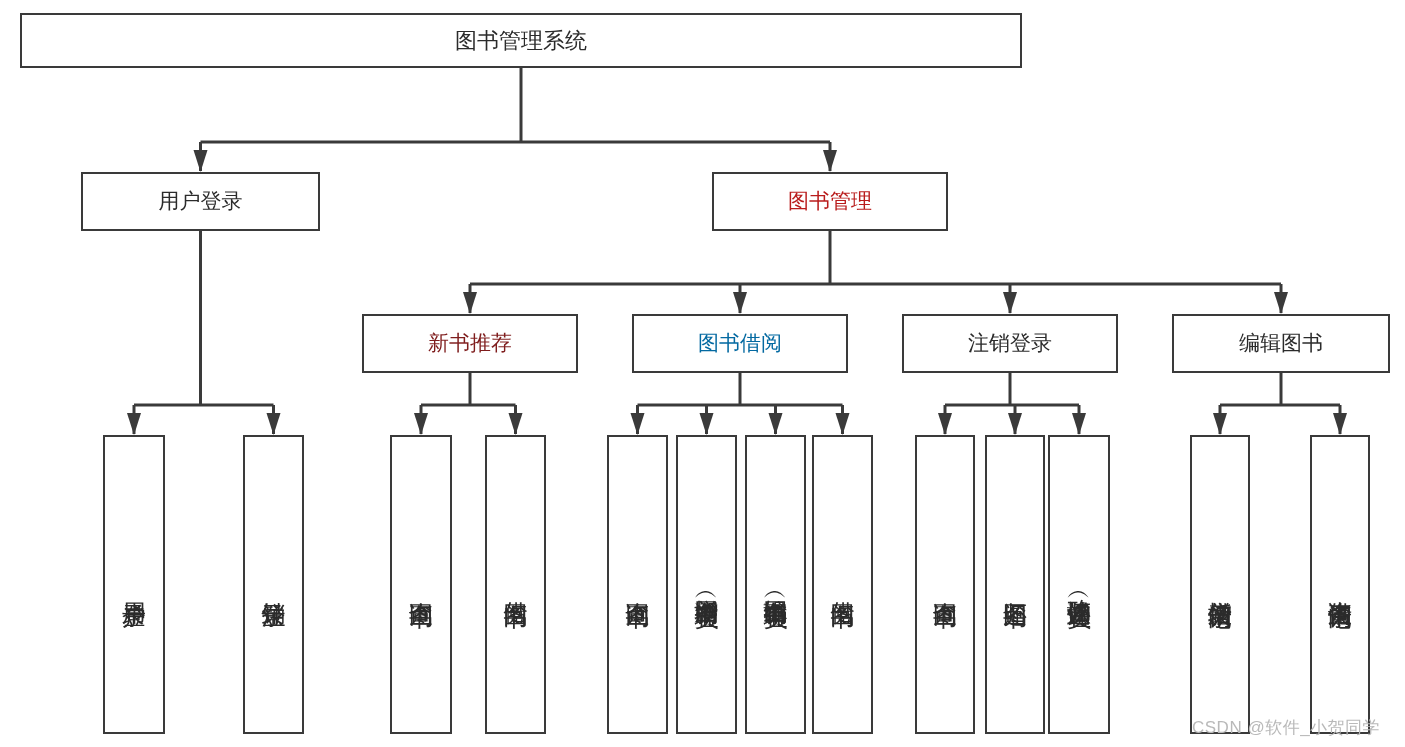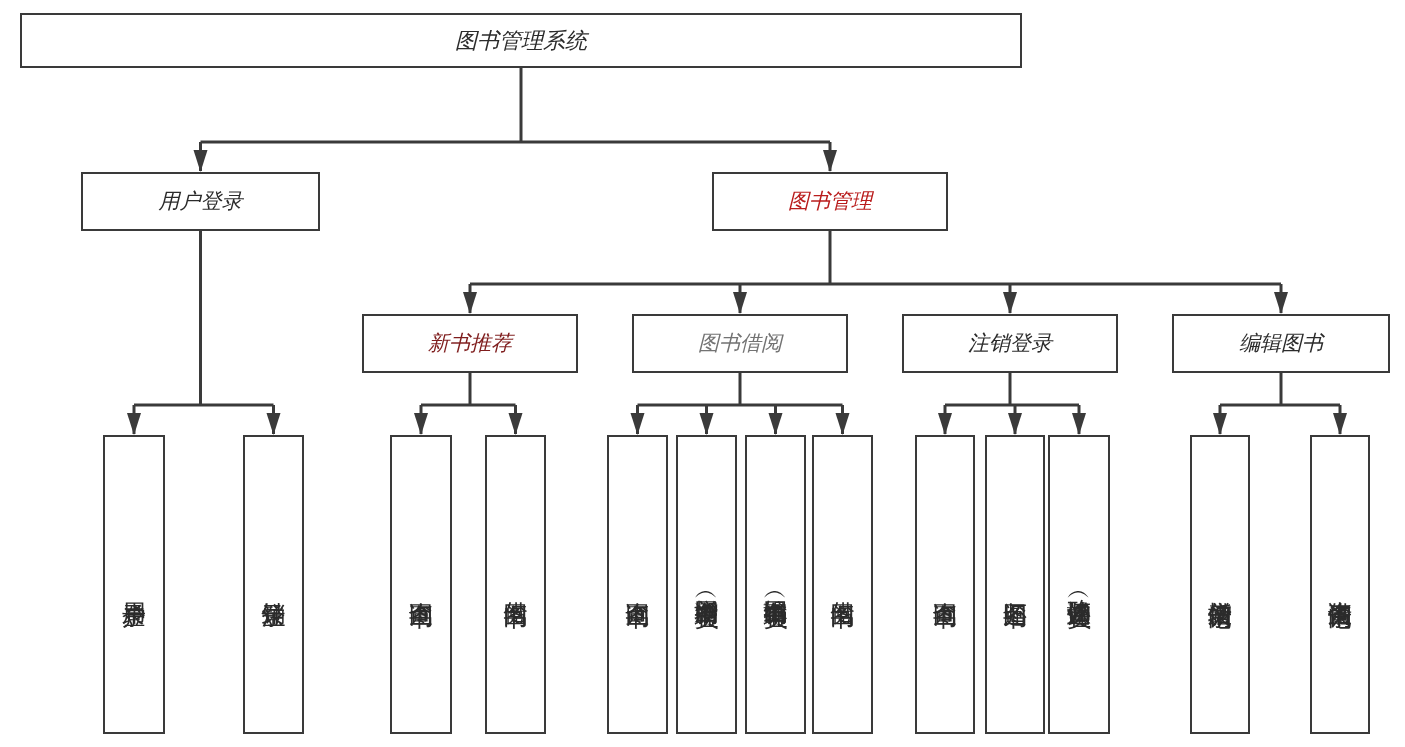--- a/index.html
+++ b/index.html
@@ -32,21 +32,20 @@
     background: #ffffff;
     display: flex;
     align-items: center;
     justify-content: center;
     color: #2b2b2b;
     overflow: hidden;
   }
   .node.horiz {
     text-align: left;
     line-height: 1.15;
-    font-style: italic;
   }
   .node.vert {
     writing-mode: vertical-rl;
     text-orientation: upright;
     -webkit-writing-mode: vertical-rl;
     letter-spacing: 1px;
     line-height: 1;
   }
   .node .label {
     display: block;
@@ -129,21 +128,21 @@
       </div>
       <div class="node horiz" style="left: 81px; top: 172px; width: 239px; height: 59px; font-size: 21px; border-color: rgb(58, 58, 58); color: rgb(43, 43, 43);">
         <span class="label">用户登录</span>
       </div>
       <div class="node horiz" style="left: 712px; top: 172px; width: 236px; height: 59px; font-size: 21px; border-color: rgb(58, 58, 58); color: #b91c1c;">
         <span class="label">图书管理</span>
       </div>
       <div class="node horiz" style="left: 362px; top: 314px; width: 216px; height: 59px; font-size: 21px; border-color: rgb(58, 58, 58); color: #7f1d1d;">
         <span class="label">新书推荐</span>
       </div>
-      <div class="node horiz" style="left: 632px; top: 314px; width: 216px; height: 59px; font-size: 21px; border-color: rgb(58, 58, 58); color: #737373;">
+      <div class="node horiz" style="left: 632px; top: 314px; width: 216px; height: 59px; font-size: 21px; border-color: rgb(58, 58, 58); color: #0369a1;">
         <span class="label">图书借阅</span>
       </div>
       <div class="node horiz" style="left: 902px; top: 314px; width: 216px; height: 59px; font-size: 21px; border-color: rgb(58, 58, 58); color: rgb(43, 43, 43);">
         <span class="label">注销登录</span>
       </div>
       <div class="node horiz" style="left: 1172px; top: 314px; width: 218px; height: 59px; font-size: 21px; border-color: rgb(58, 58, 58); color: rgb(43, 43, 43);">
         <span class="label">编辑图书</span>
       </div>
       <div class="node vert" style="left: 103px; top: 435px; width: 62px; height: 299px; font-size: 24px; border-color: rgb(58, 58, 58); color: rgb(43, 43, 43);">
         <span class="label">用户登录</span>
@@ -178,13 +177,14 @@
       <div class="node vert" style="left: 1048px; top: 435px; width: 62px; height: 299px; font-size: 24px; border-color: rgb(58, 58, 58); color: rgb(43, 43, 43);">
         <span class="label">确认归还（管理员）</span>
       </div>
       <div class="node vert" style="left: 1190px; top: 435px; width: 60px; height: 299px; font-size: 24px; border-color: rgb(58, 58, 58); color: rgb(43, 43, 43);">
         <span class="label">新增借阅记录</span>
       </div>
       <div class="node vert" style="left: 1310px; top: 435px; width: 60px; height: 299px; font-size: 24px; border-color: rgb(58, 58, 58); color: rgb(43, 43, 43);">
         <span class="label">查询借阅记录</span>
       </div>
     </div>
+  <div class="watermark" style="left: 1192px; top: 716px; color: rgb(185, 185, 185);">CSDN @软件_小贺同学</div>
 </div>
 
 </body></html>

